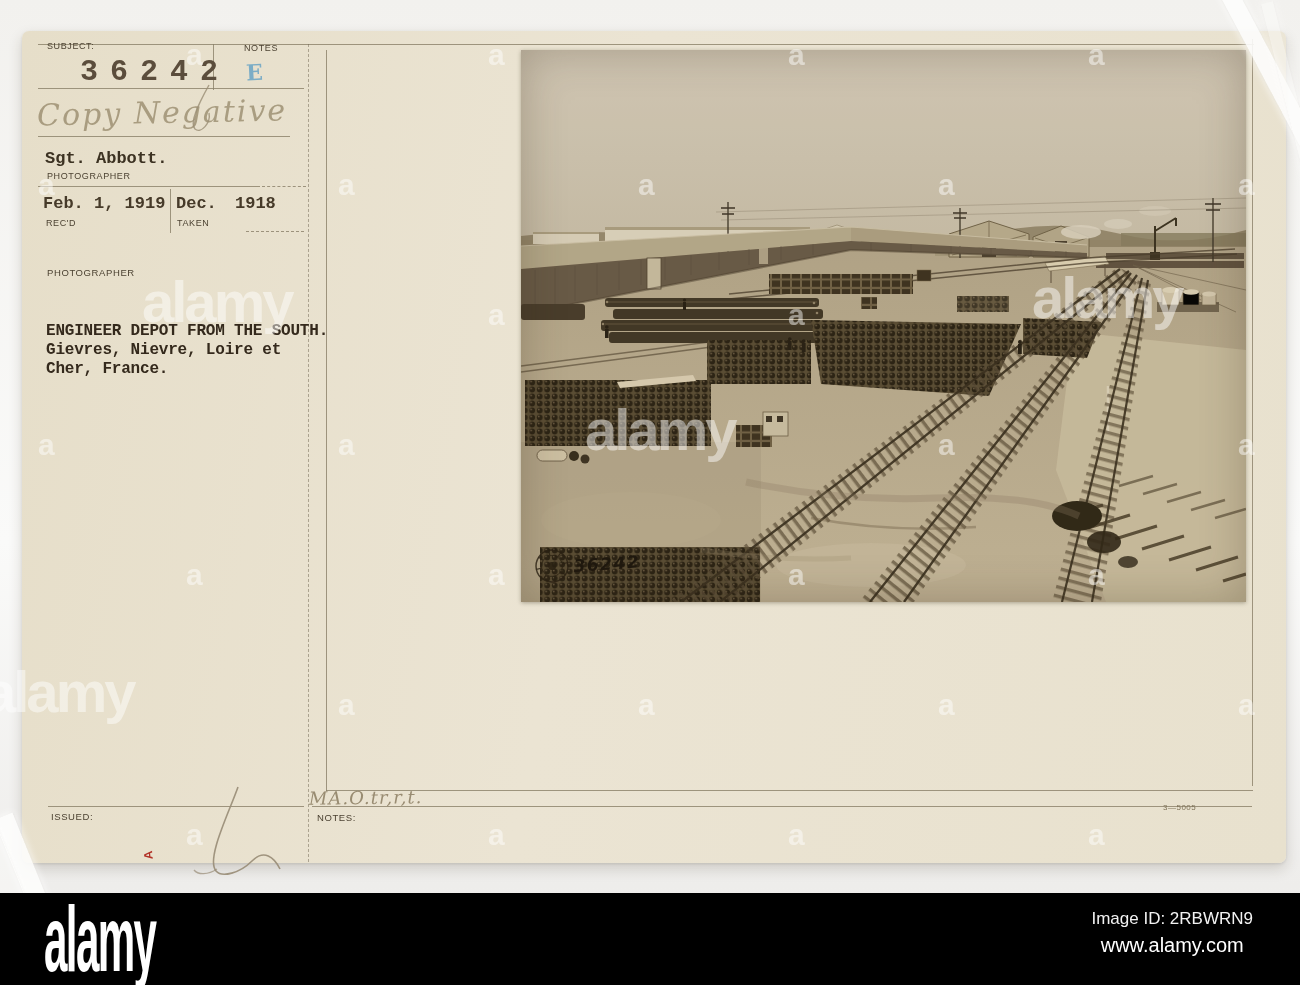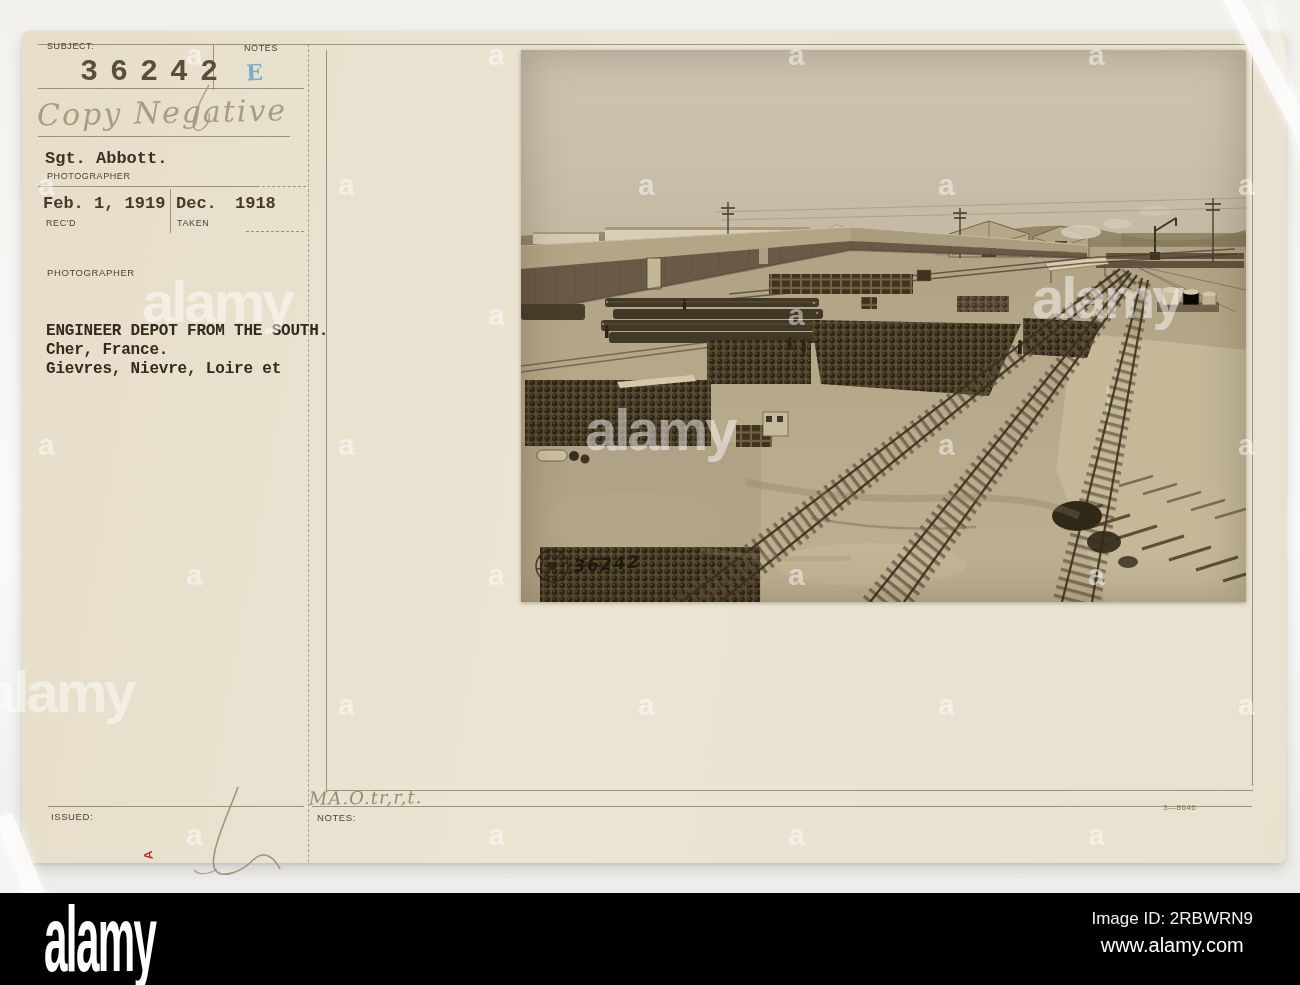--- a/index.html
+++ b/index.html
@@ -92,28 +92,28 @@
     <div class="hand negative-note">Copy Negative</div>
     <div class="typed photographer-value">Sgt. Abbott.</div>
     <div class="lbl" style="left:25px;top:140px;">PHOTOGRAPHER</div>
     <div class="typed received-value">Feb. 1, 1919</div>
     <div class="typed taken-value">Dec. 1918</div>
     <div class="lbl" style="left:24px;top:187px;">REC'D</div>
     <div class="lbl" style="left:155px;top:187px;">TAKEN</div>
     <div class="lbl" style="left:25px;top:236px;font-size:9.5px;">PHOTOGRAPHER</div>
     <div class="typed desc-block">
       <div>ENGINEER DEPOT FROM THE SOUTH.</div>
+      <div>Gievres, Nievre, Loire et</div>
       <div>Cher, France.</div>
-      <div>Gievres, Nievre, Loire et</div>
     </div>
     <div class="lbl" style="left:29px;top:780px;font-size:9.5px;text-align:center;">ISSUED:</div>
     <div class="stamp-a">A</div>
     <div class="hand notes-value">MA.O.tr,r,t.</div>
     <div class="lbl" style="left:295px;top:781px;font-size:9.5px;">NOTES:</div>
-    <div class="form-number">3—8646</div>
+    <div class="form-number">3—5005</div>
 
     <svg class="scribble" width="115" height="115" viewBox="0 0 115 115">
       <path d="M68,8 C58,36 36,80 46,92 C52,99 70,94 82,82 C94,70 104,78 110,90" fill="none" stroke="#988c76" stroke-width="1.6" opacity=".9"></path>
       <path d="M47,90 C38,96 28,96 24,91" fill="none" stroke="#988c76" stroke-width="1.3" opacity=".7"></path>
     </svg>
 
     <svg style="left:163px;top:52px;" width="40" height="55" viewBox="0 0 40 55">
       <path d="M24,2 C14,20 4,40 10,46 C16,51 26,40 24,30" fill="none" stroke="#9a8d74" stroke-width="1.4" opacity=".8"></path>
     </svg>
 

